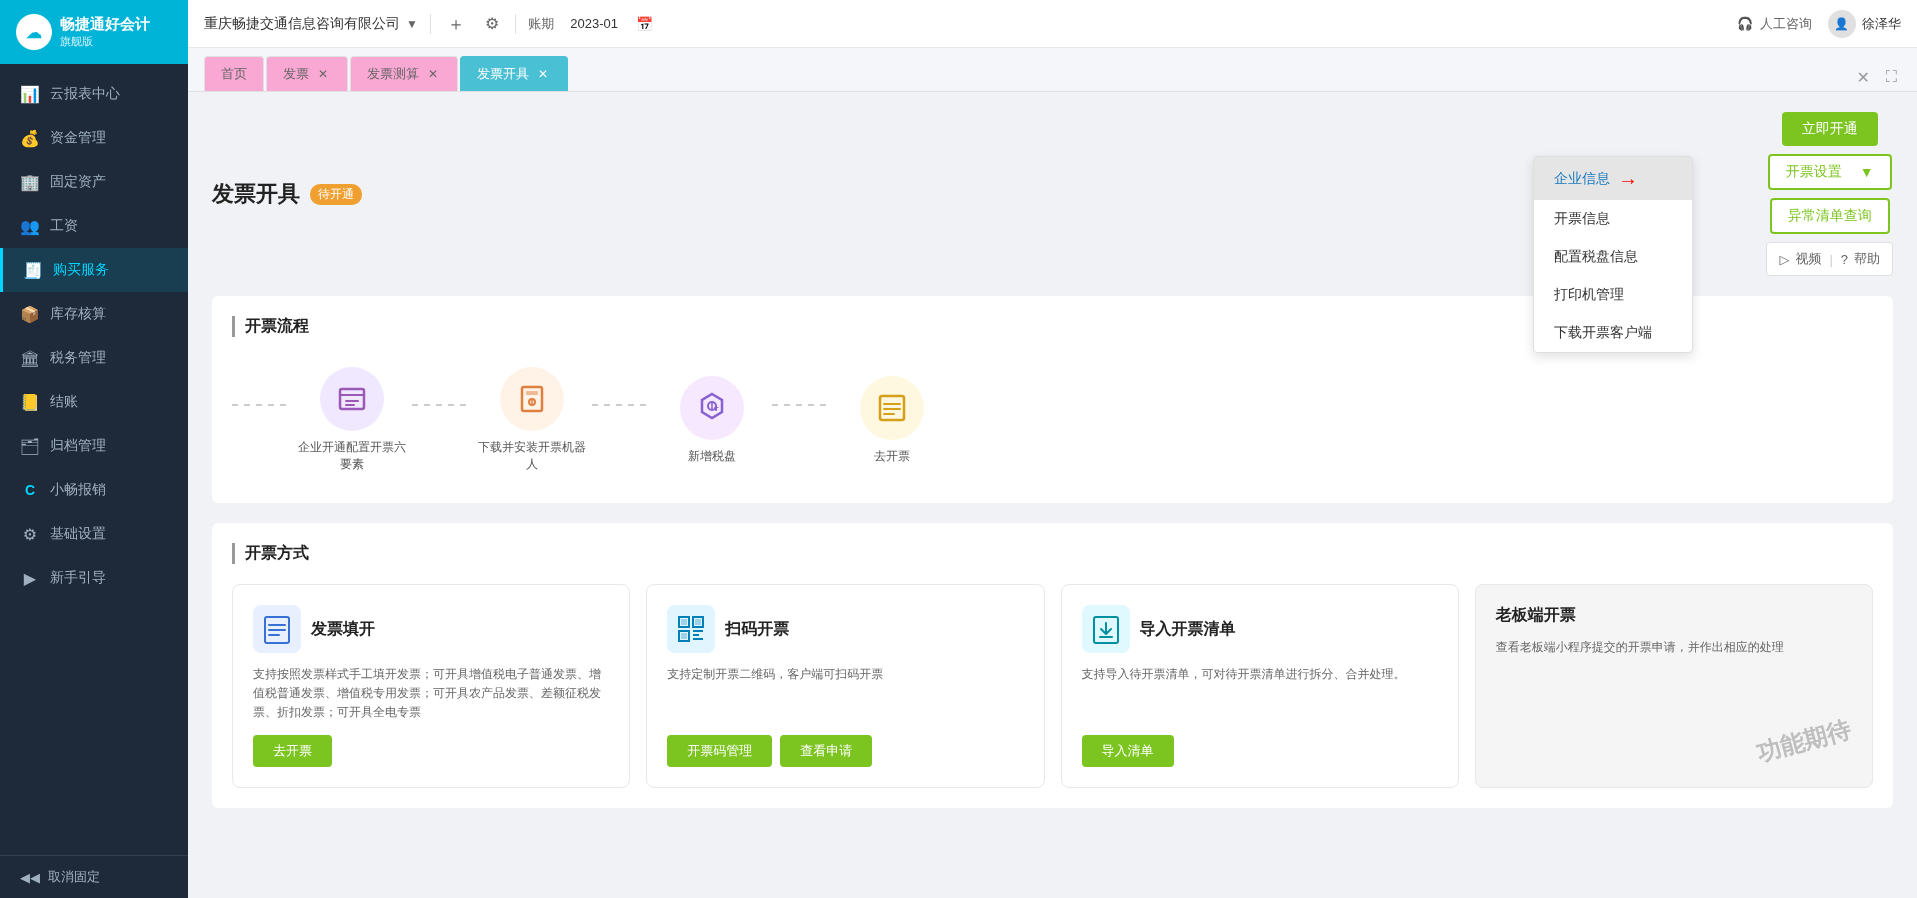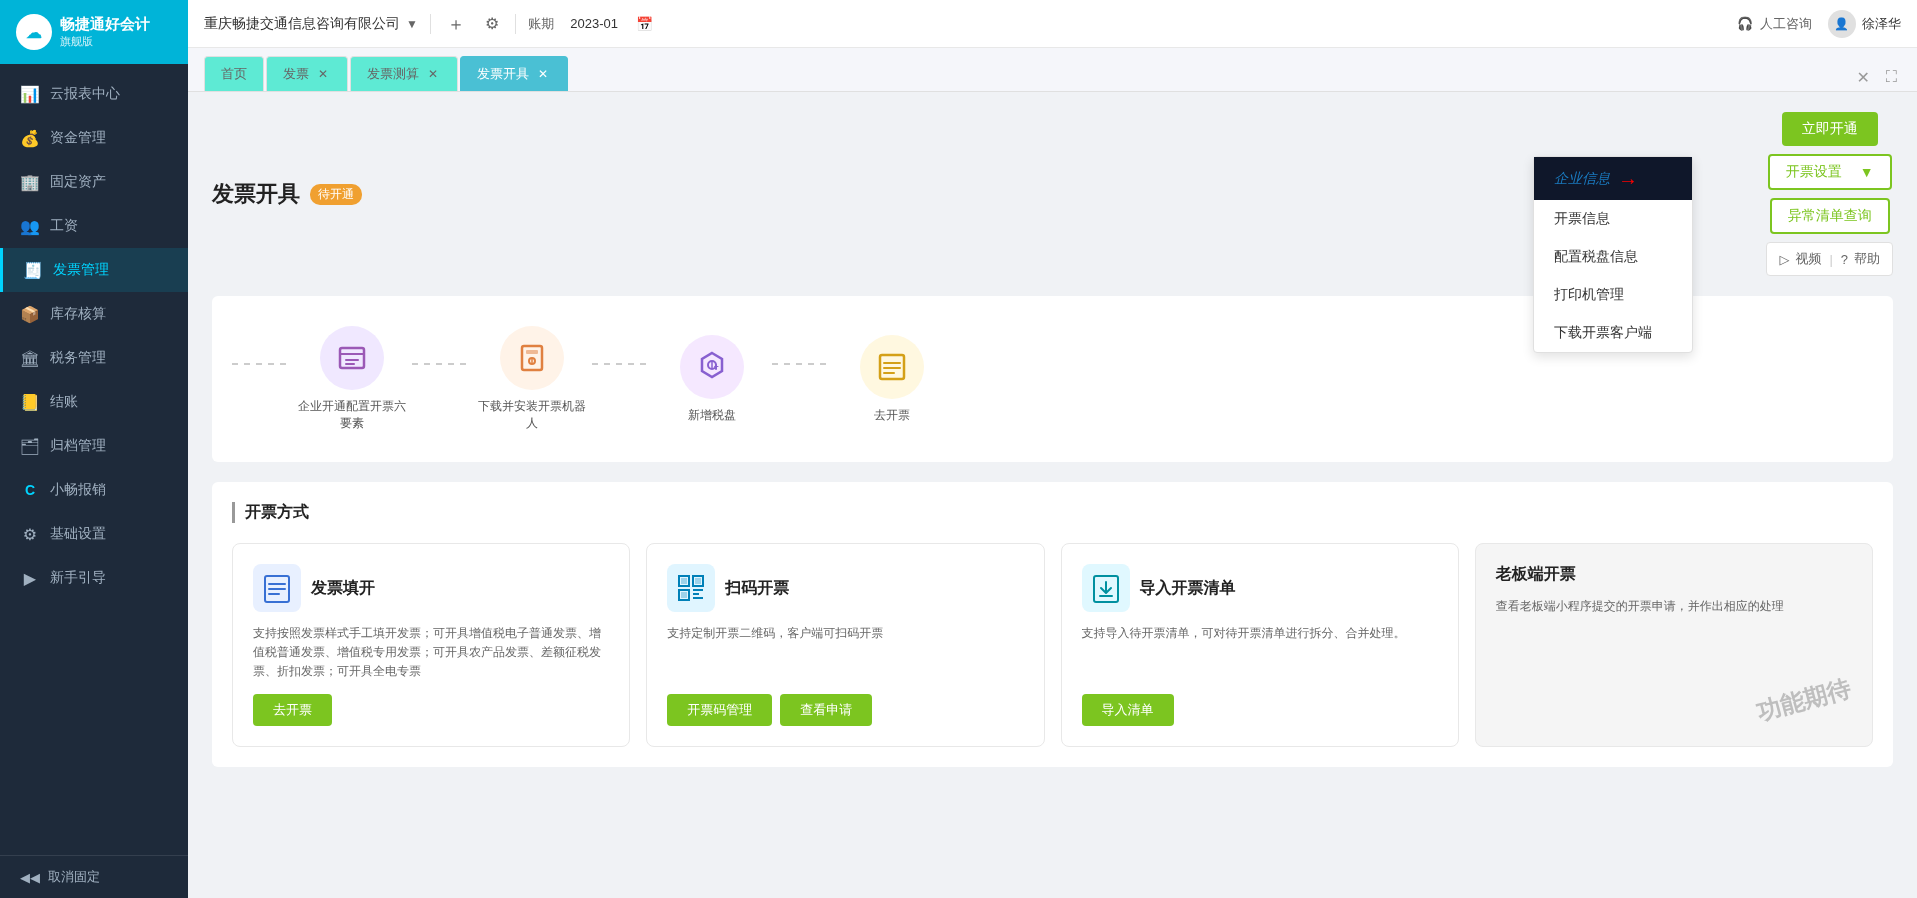--- a/index.html
+++ b/index.html
@@ -38,21 +38,21 @@
     .period-label { font-size: 13px; color: #666; }
     .period-value { font-size: 13px; color: #333; font-weight: 500; }
     .calendar-icon { font-size: 14px; color: #666; cursor: pointer; }
     .header-right { margin-left: auto; display: flex; align-items: center; gap: 16px; }
     .consult-btn { display: flex; align-items: center; gap: 6px; color: #666; font-size: 13px; cursor: pointer; }
     .user-info { display: flex; align-items: center; gap: 6px; cursor: pointer; color: #333; font-size: 13px; }
     .user-avatar { width: 28px; height: 28px; border-radius: 50%; background: #e0e0e0; display: flex; align-items: center; justify-content: center; font-size: 12px; color: #666; }
 
     
     .tabs-bar { height: 44px; background: #f5f6fa; display: flex; align-items: flex-end; padding: 0 16px; border-bottom: 1px solid #e0e0e0; flex-shrink: 0; }
-    .tab { display: flex; align-items: center; gap: 6px; padding: 8px 16px; font-size: 13px; cursor: pointer; border-radius: 4px 4px 0 0; color: #666; background: #5eead4; margin-right: 2px; border: 1px solid #e0e0e0; border-bottom: none; }
+    .tab { display: flex; align-items: center; gap: 6px; padding: 8px 16px; font-size: 13px; cursor: pointer; border-radius: 4px 4px 0 0; color: #666; background: #f9a8d4; margin-right: 2px; border: 1px solid #e0e0e0; border-bottom: none; }
     .tab.active { background: #4ac0d4; color: white; border-color: #4ac0d4; }
     .tab-close { font-size: 12px; width: 16px; height: 16px; display: flex; align-items: center; justify-content: center; border-radius: 50%; }
 
     
     .content-area { flex: 1; padding: 20px 24px; overflow-y: auto; background: #f0f2f5; position: relative; }
 
     
     .page-header { display: flex; align-items: center; justify-content: space-between; margin-bottom: 20px; }
     .page-title-area { display: flex; align-items: center; gap: 10px; }
     .page-title { font-size: 22px; font-weight: bold; color: #222; }
@@ -60,21 +60,21 @@
 
     .header-actions { display: flex; align-items: center; gap: 8px; position: relative; flex-direction: column; }
     .btn-activate { background: #7cc520; color: white; border: none; padding: 8px 20px; border-radius: 4px; font-size: 14px; cursor: pointer; }
     .btn-settings { background: white; color: #7cc520; border: 2px solid #7cc520; padding: 7px 16px; border-radius: 4px; font-size: 14px; cursor: pointer; display: flex; align-items: center; gap: 18px; }
     .btn-abnormal { background: white; color: #7cc520; border: 2px solid #7cc520; padding: 7px 16px; border-radius: 4px; font-size: 14px; cursor: pointer; }
     .btn-video { background: white; color: #666; border: 1px solid #e0e0e0; padding: 7px 12px; border-radius: 4px; font-size: 13px; cursor: pointer; display: flex; align-items: center; gap: 6px; }
 
     
     .dropdown-menu { position: absolute; top: 44px; right: 200px; background: white; border: 1px solid #e0e0e0; border-radius: 4px; box-shadow: 0 4px 12px rgba(0,0,0,0.12); min-width: 160px; z-index: 1000; }
     .dropdown-item { padding: 10px 20px; font-size: 14px; color: #333; cursor: pointer; }
-    .dropdown-item.highlighted { background: #0f172a; color: #1a7abf; font-style: italic; }
+    .dropdown-item.highlighted { background: #e5e5e5; color: #1a7abf; }
     .red-arrow { color: red; font-size: 20px; display: inline-block; margin-left: 8px; }
 
     
     .section { background: white; border-radius: 6px; padding: 20px; margin-bottom: 20px; }
     .section-title { font-size: 16px; font-weight: bold; color: #222; margin-bottom: 20px; padding-left: 10px; border-left: 3px solid #999; }
 
     
     .flow-steps { display: flex; align-items: center; padding: 10px 0; }
     .flow-step { display: flex; flex-direction: column; align-items: center; gap: 8px; min-width: 120px; }
     .step-icon-wrap { width: 64px; height: 64px; border-radius: 50%; display: flex; align-items: center; justify-content: center; font-size: 28px; }
@@ -132,21 +132,21 @@
       <div class="nav-item">
         <span class="nav-icon">🏢</span>
         <span class="nav-label">固定资产</span>
       </div>
       <div class="nav-item">
         <span class="nav-icon">👥</span>
         <span class="nav-label">工资</span>
       </div>
       <div class="nav-item active">
         <span class="nav-icon">🧾</span>
-        <span class="nav-label">发票管理</span>
+        <span class="nav-label">购买服务</span>
       </div>
       <div class="nav-item">
         <span class="nav-icon">📦</span>
         <span class="nav-label">库存核算</span>
       </div>
       <div class="nav-item">
         <span class="nav-icon">🏛</span>
         <span class="nav-label">税务管理</span>
       </div>
       <div class="nav-item">
@@ -258,20 +258,21 @@
             </div>
             <div class="dropdown-item">开票信息</div>
             <div class="dropdown-item">配置税盘信息</div>
             <div class="dropdown-item">打印机管理</div>
             <div class="dropdown-item">下载开票客户端</div>
           </div>
         </div>
       </div>
 
       <div class="section">
+        <div class="section-title">开票流程</div>
         <div class="flow-steps">
 
 
           <div class="flow-line"></div>
 
           <div class="flow-step">
             <div class="step-icon-wrap step-icon-purple">
               <svg width="36" height="36" viewBox="0 0 36 36">
                 <rect x="6" y="8" width="24" height="20" rx="2" fill="none" stroke="#9b59b6" stroke-width="2.5"></rect>
                 <line x1="6" y1="14" x2="30" y2="14" stroke="#9b59b6" stroke-width="2"></line>

